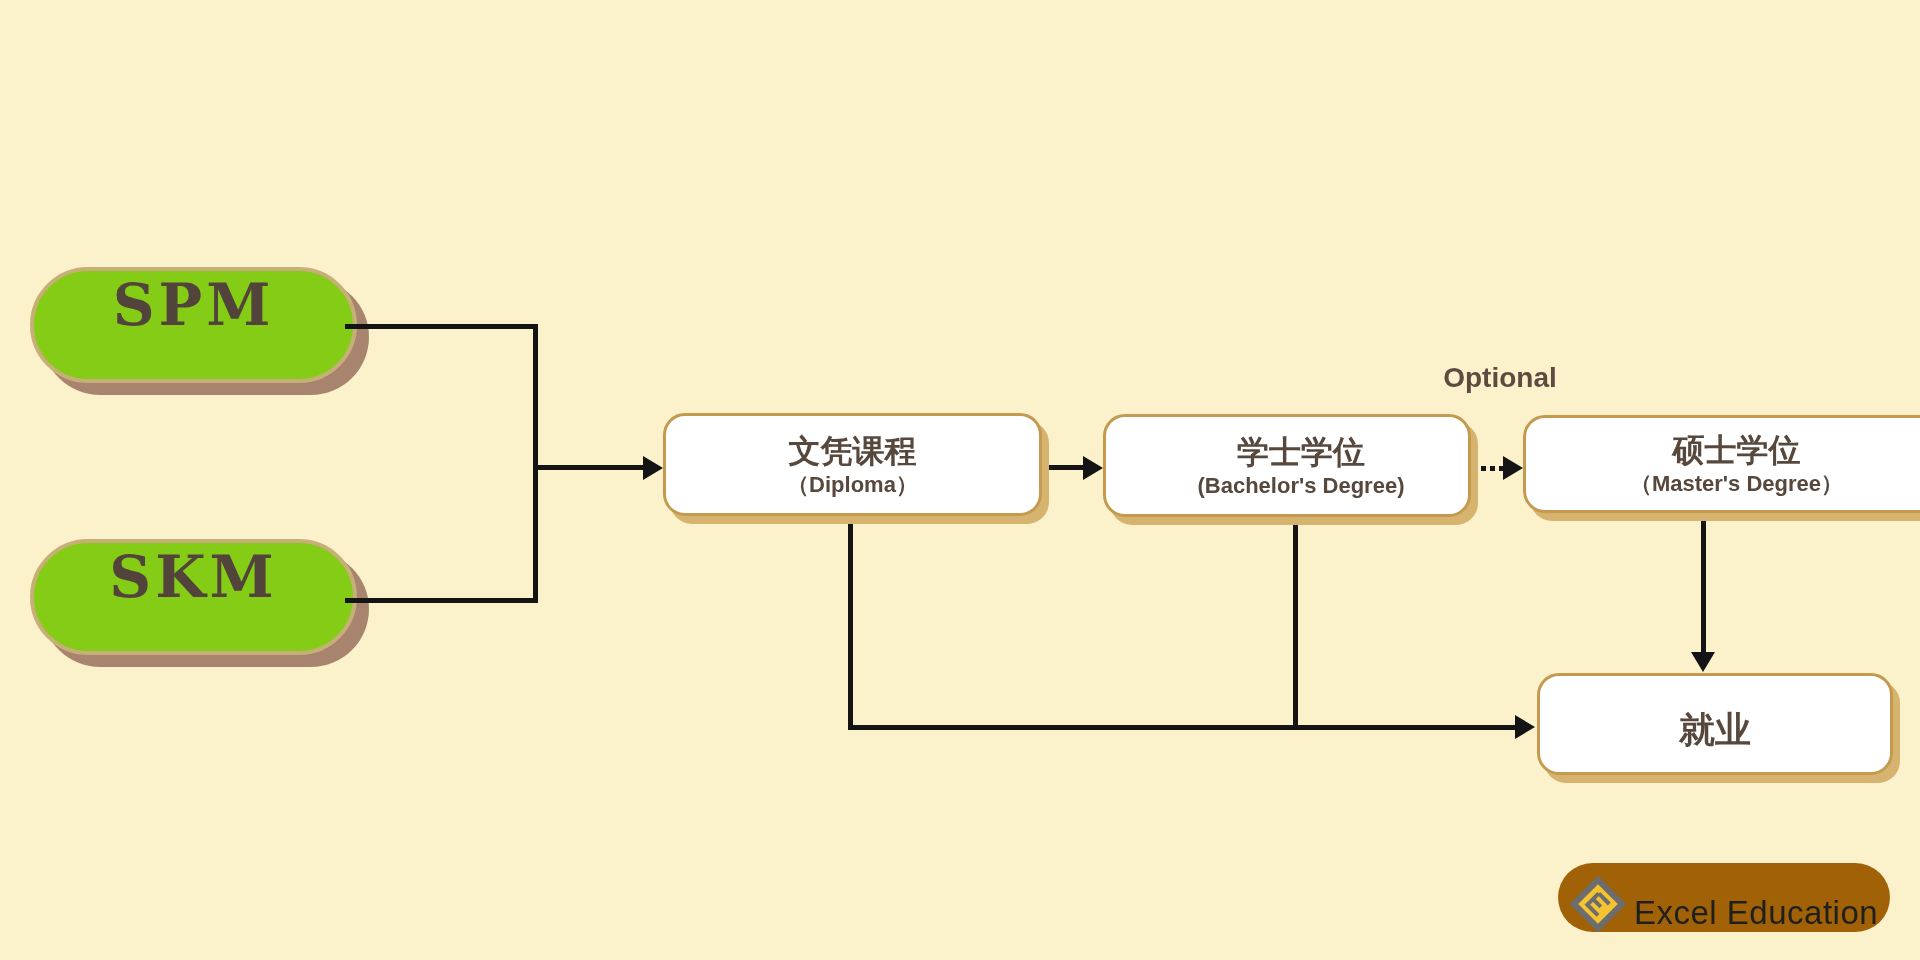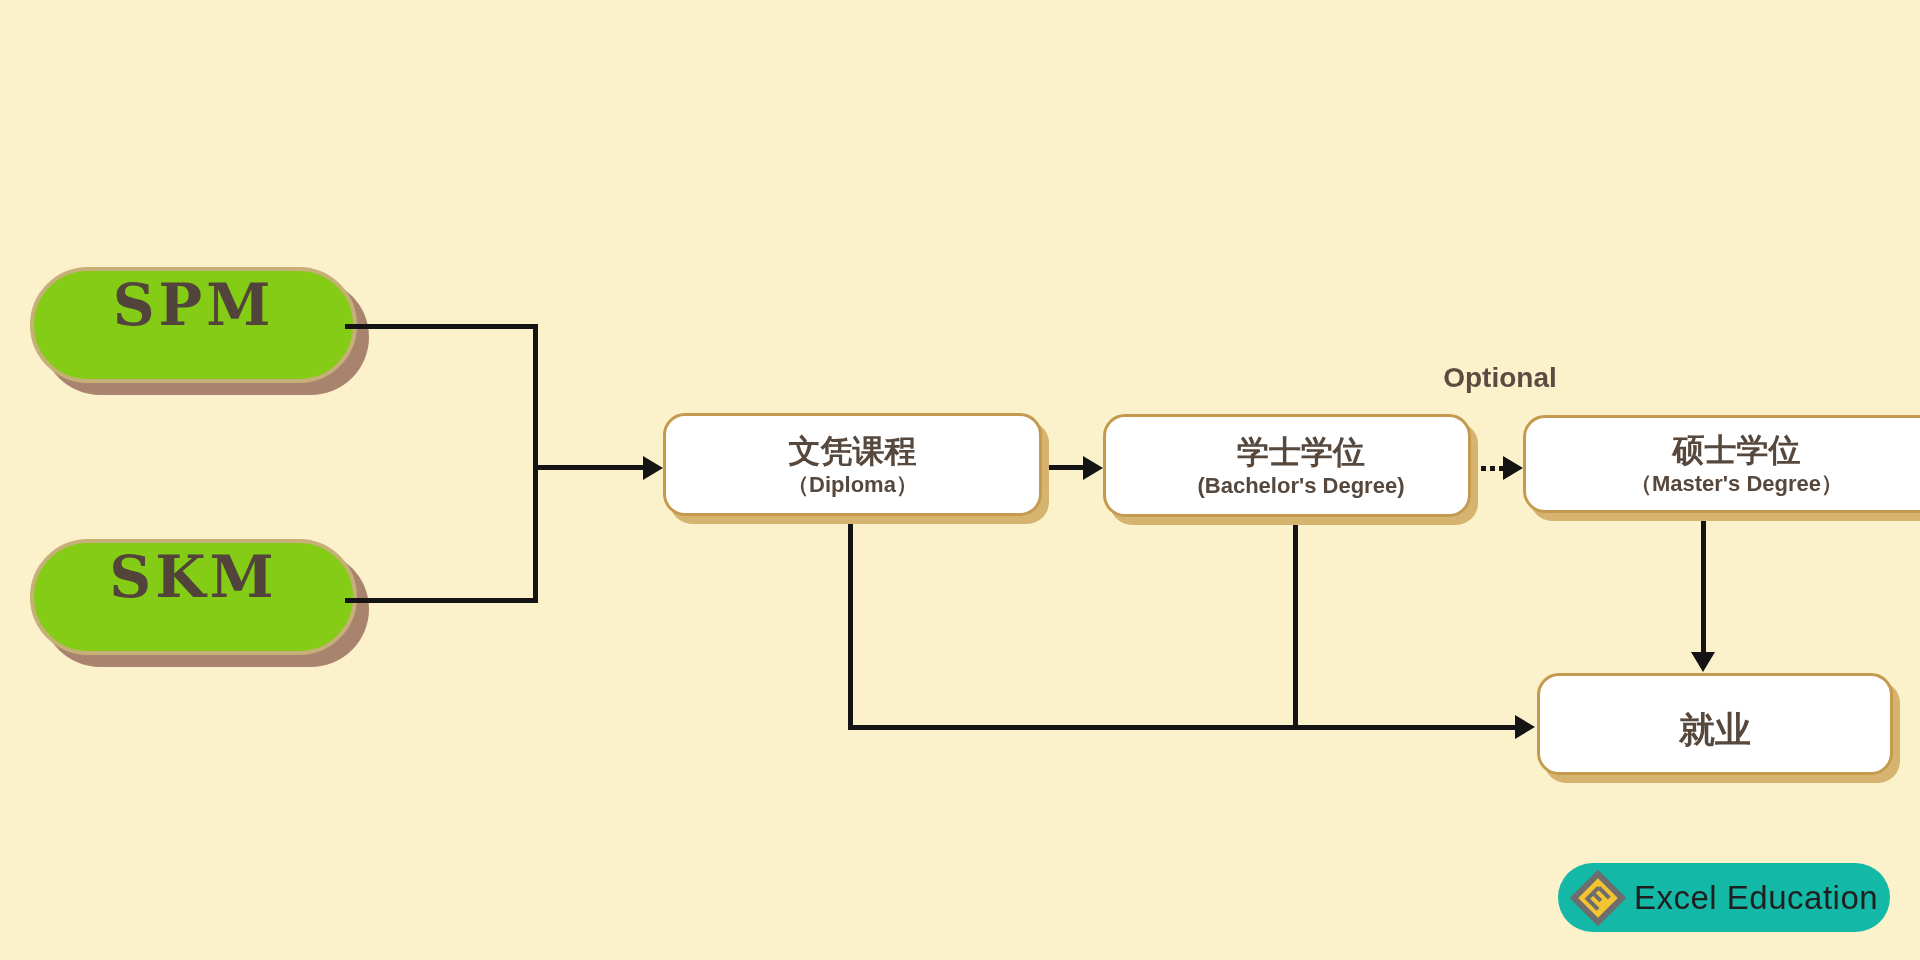--- a/index.html
+++ b/index.html
@@ -74,22 +74,22 @@
 
   
   .optional-label{
     position:absolute;left:1400px;top:362px;width:200px;text-align:center;
     font-size:28px;font-weight:bold;color:#5d4b41;z-index:3;
   }
 
   
   .logo-pill{
     position:absolute;left:1558px;top:863px;width:332px;height:69px;
-    background:#14b8a6;border-radius:35px;
-    display:flex;align-items:center;z-index:3;
+    background:#a16207;border-radius:35px;
+    display:flex;align-items:flex-end;z-index:3;
   }
   .logo-pill svg{margin-left:12px;flex:0 0 auto;}
   .logo-pill .logo-text{
     font-size:33px;color:#1f1f1f;margin-left:8px;letter-spacing:0.5px;
     white-space:nowrap;
   }
 </style>
 </head>
 <body>
 

